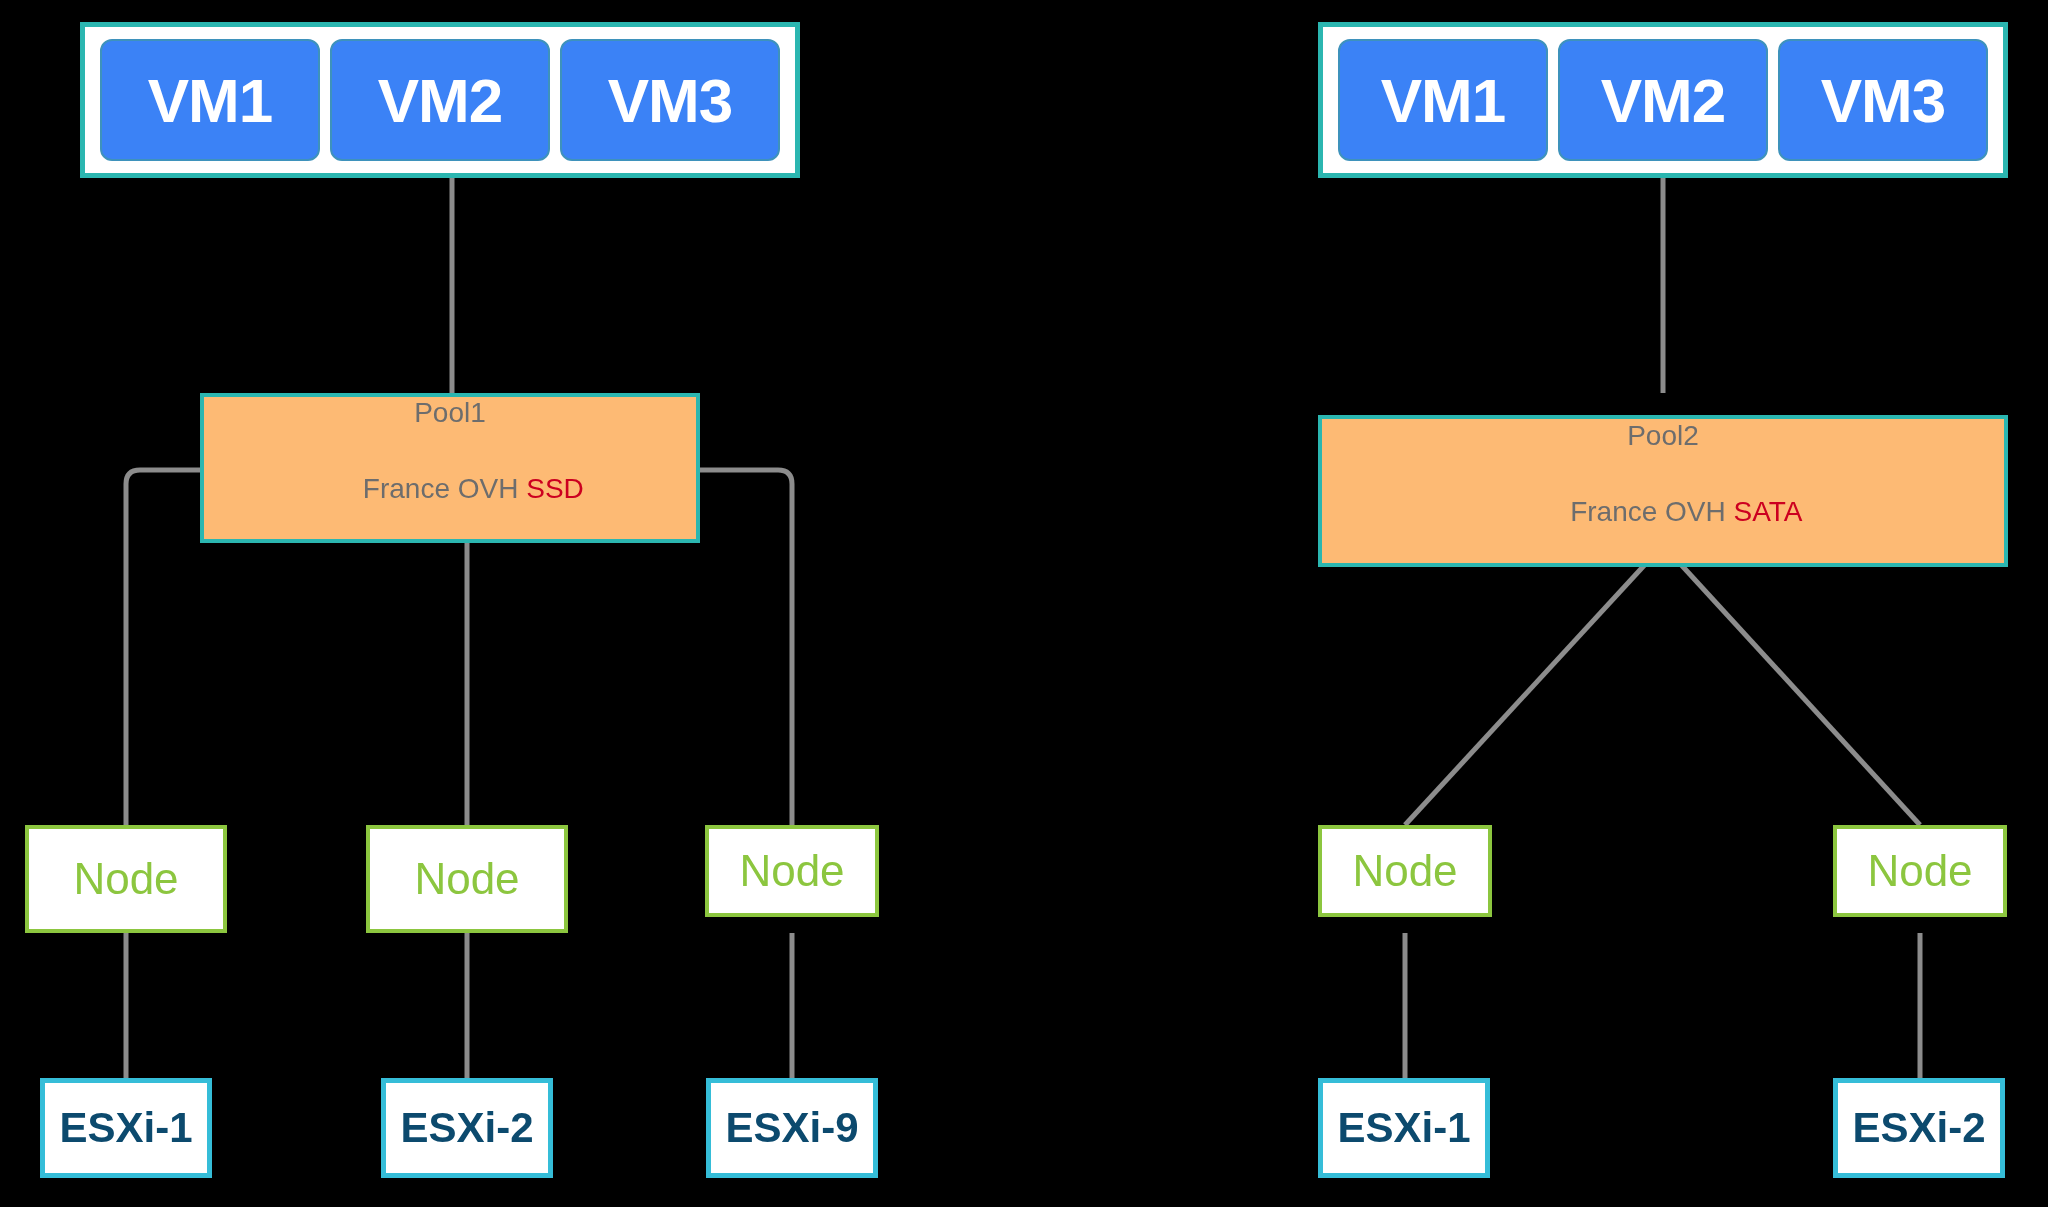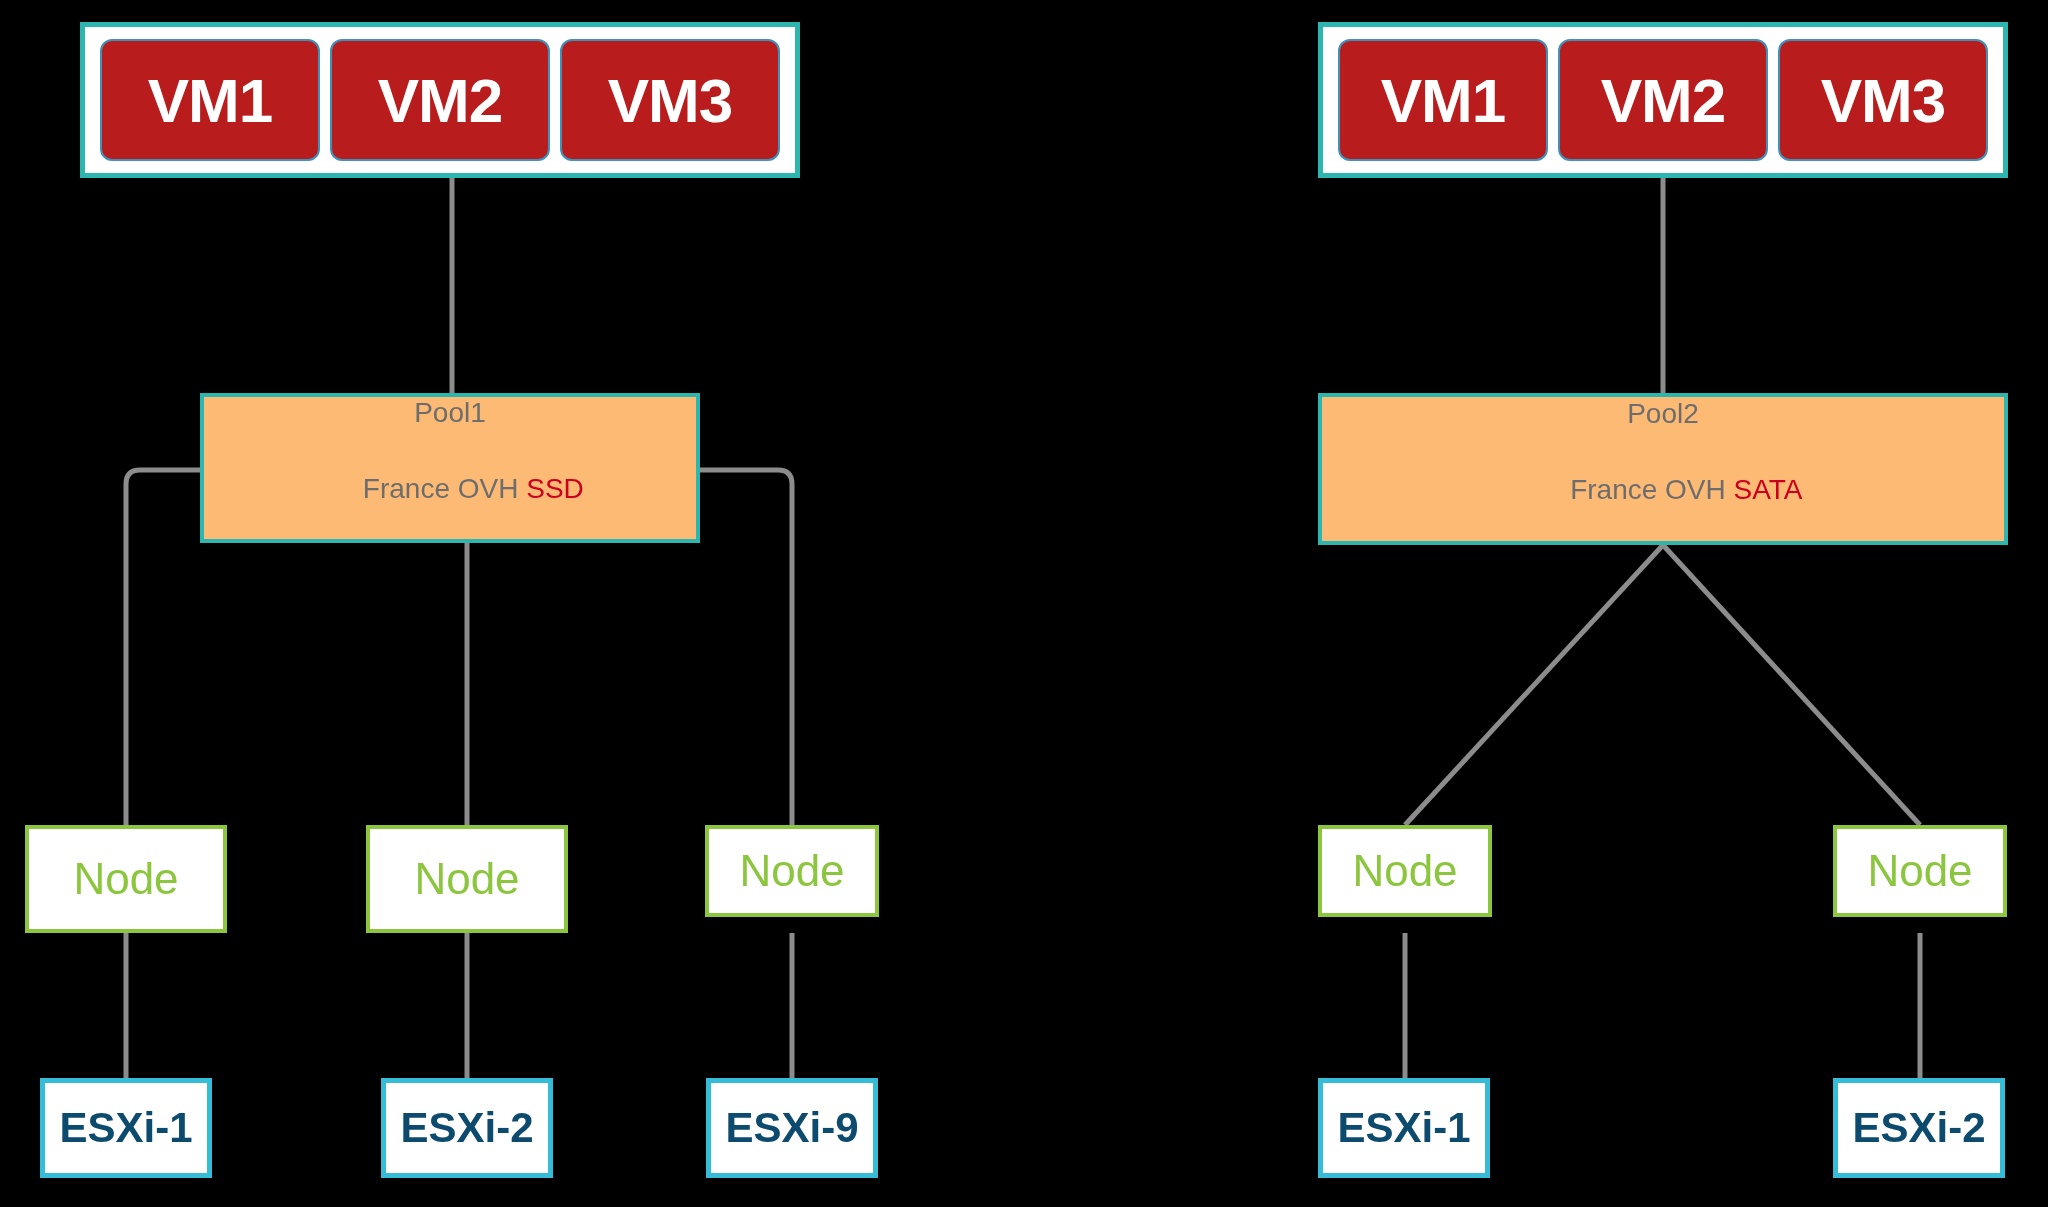--- a/index.html
+++ b/index.html
@@ -35,21 +35,21 @@
     box-sizing: border-box;
     display: flex;
     align-items: center;
     justify-content: space-between;
     padding: 8px 10px;
   }
   .vm-box {
     flex: 1 1 0;
     height: 122px;
     margin: 0 5px;
-    background: #b91c1c;
+    background: #3b82f6;
     border: 2px solid #3E92BC;
     border-radius: 12px;
     box-sizing: border-box;
     display: flex;
     align-items: center;
     justify-content: center;
     color: #ffffff;
     font-size: 62px;
     font-weight: bold;
     letter-spacing: -1px;
@@ -150,21 +150,21 @@
   <div class="esxi-box" style="left:40px; top:1078px; width:172px; height:100px;">ESXi-1</div>
   <div class="esxi-box" style="left:381px; top:1078px; width:172px; height:100px;">ESXi-2</div>
   <div class="esxi-box" style="left:706px; top:1078px; width:172px; height:100px;">ESXi-9</div>
 
   <div class="vm-group" style="left:1318px; top:22px; width:690px; height:156px;">
     <div class="vm-box">VM1</div>
     <div class="vm-box">VM2</div>
     <div class="vm-box">VM3</div>
   </div>
 
-  <div class="pool-box" style="left:1318px; top:393px; width:690px; height:152px;">
+  <div class="pool-box" style="left:1318px; top:415px; width:690px; height:152px;">
     <div>Pool2</div>
     <div class="pool-line2">
       <span>France OVH </span><span class="pool-media">SATA</span>
     </div>
   </div>
 
   <div class="node-box" style="left:1318px; top:825px; width:174px; height:92px;">Node</div>
   <div class="node-box" style="left:1833px; top:825px; width:174px; height:92px;">Node</div>
 
   <div class="esxi-box" style="left:1318px; top:1078px; width:172px; height:100px;">ESXi-1</div>

